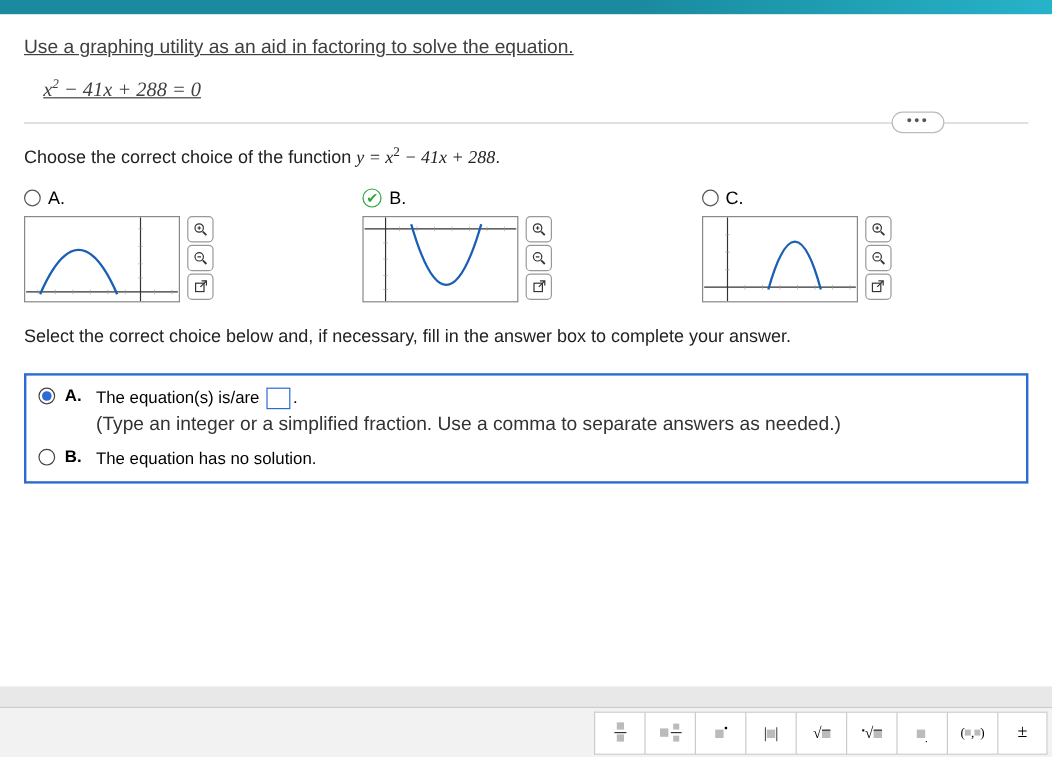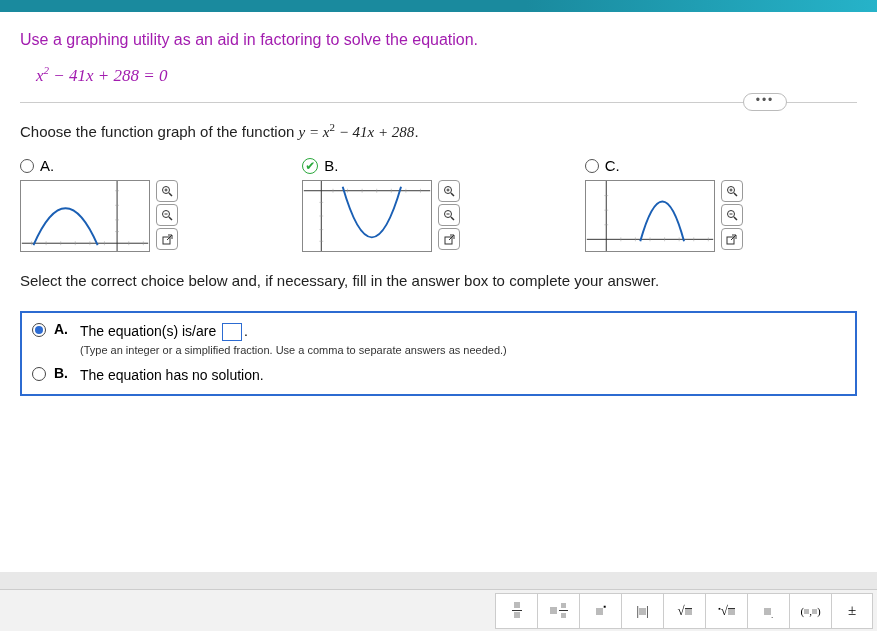--- a/index.html
+++ b/index.html
@@ -15,21 +15,21 @@
     height: 12px;
     background: linear-gradient(to right, #1a8a9e 60%, #26b3c9);
   }
   .content {
     background: #fff;
     margin: 0;
     padding: 16px 20px 8px 20px;
     min-height: 560px;
     position: relative;
   }
-  .problem { font-size: 16px; color: #a21caf; line-height: 1.5; }
+  .problem { font-size: 16px; color: #404040; line-height: 1.5; text-decoration: underline; }
   .equation { margin: 10px 0 14px 16px; font-size: 17px; font-family: "Times New Roman", serif; font-style: italic; }
   .sup { font-size: 11px; vertical-align: super; }
   .hr {
     border: none;
     border-top: 1px solid #ccc;
     margin: 8px 0 18px 0;
     position: relative;
   }
   .ellipsis-btn {
     position: absolute;
@@ -92,21 +92,21 @@
   }
   .ans-letter { font-weight: bold; font-size: 14px; width: 18px; }
   .ans-text { font-size: 14px; line-height: 1.5; }
   .ans-input {
     display: inline-block;
     width: 20px; height: 18px;
     border: 1px solid #2c6bd1;
     vertical-align: middle;
     margin: 0 2px;
   }
-  .hint { font-size: 11px; color: #333; }
+  .hint { font-size: 16px; color: #333; }
   .toolbar {
     position: absolute;
     bottom: 0;
     left: 0; right: 0;
     height: 42px;
     background: #f2f2f2;
     border-top: 1px solid #ccc;
     display: flex;
     align-items: center;
     justify-content: flex-end;
@@ -146,21 +146,21 @@
   <div class="problem">
     <div>Use a graphing utility as an aid in factoring to solve the equation.</div>
     <div class="equation"><span>x</span><span class="sup">2</span> − 41x + 288 = 0</div>
   </div>
 
   <div class="hr">
     <div class="ellipsis-btn">•••</div>
   </div>
 
   <div class="sub-q">
-    <span>Choose the function graph of the function </span><span class="math">y = x<span class="sup" style="font-style:normal">2</span> − 41x + 288</span><span>.</span>
+    <span>Choose the correct choice of the function </span><span class="math">y = x<span class="sup" style="font-style:normal">2</span> − 41x + 288</span><span>.</span>
   </div>
 
   <div class="options-row">
 
     <div class="opt">
       <div class="opt-label">
         <span class="radio-o"></span>
         <span>A.</span>
       </div>
       <div class="graph-row">

